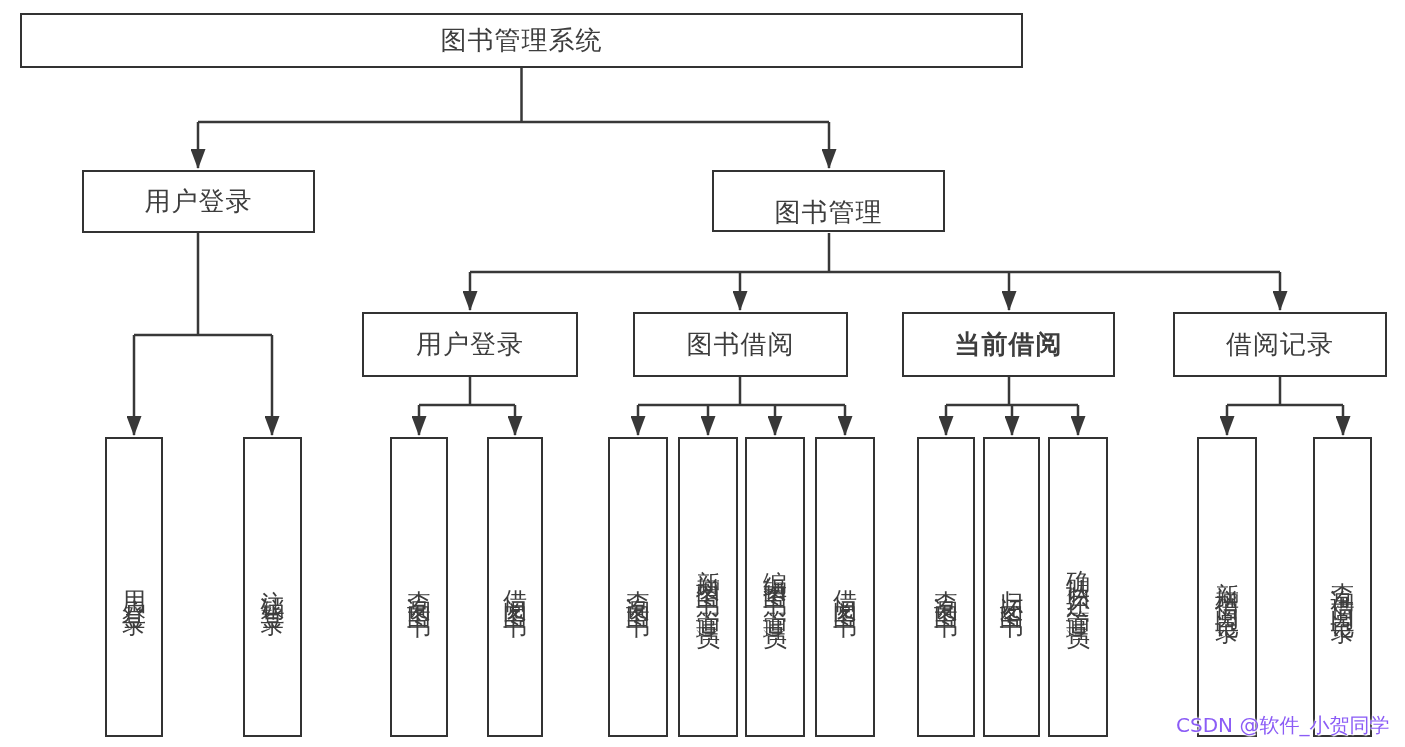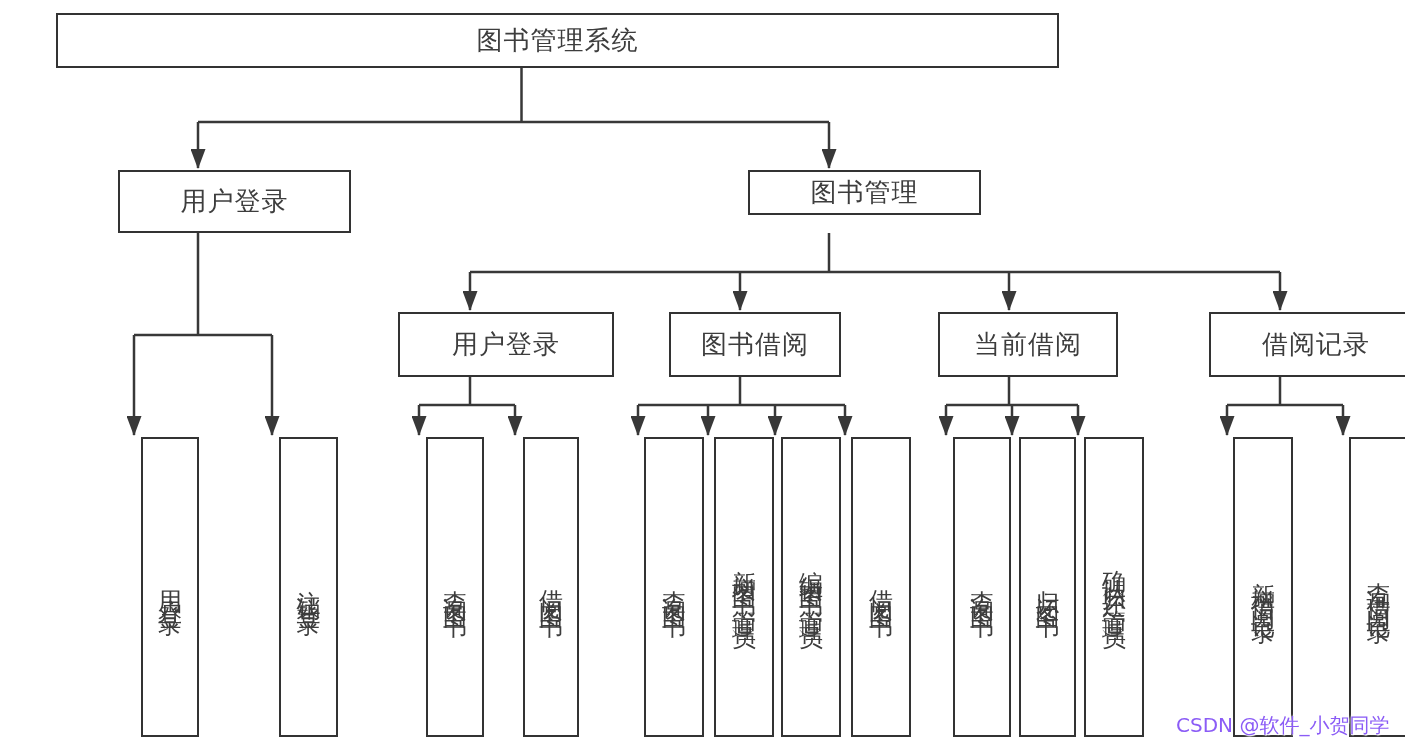--- a/index.html
+++ b/index.html
@@ -12,21 +12,20 @@
   }
   #wires{position:absolute;left:0;top:0;z-index:1;}
   .node{
     position:absolute;
     box-sizing:border-box;
     background:#ffffff;
     border:2.5px solid #333333;
     display:flex;align-items:center;justify-content:center;
     z-index:2;
     color:#3d3d3d;
-    margin-left:36px;
   }
   .hlbl{
     font-size:26px;letter-spacing:1px;color:#3d3d3d;white-space:nowrap;
   }
   .vnode{padding:2px 0;}
   .vlbl{
     writing-mode:vertical-rl;
     text-orientation:mixed;
     font-size:24px;
     letter-spacing:8px;
@@ -89,31 +88,31 @@
     <line x1="1343" y1="405" x2="1343" y2="435" stroke="#383838" stroke-width="2.5" marker-end="url(#arrow)"></line>
   </svg>
 
   <div class="node" style="left:20px;top:13px;width:1003px;height:55px;">
     <span class="hlbl">图书管理系统</span>
   </div>
 
   <div class="node" style="left:82px;top:170px;width:233px;height:63px;">
     <span class="hlbl">用户登录</span>
   </div>
-  <div class="node" style="left:712px;top:170px;width:233px;height:45px;">
+  <div class="node" style="left:712px;top:170px;width:233px;height:62px;align-items:flex-end;">
     <span class="hlbl">图书管理</span>
   </div>
 
   <div class="node" style="left:362px;top:312px;width:216px;height:65px;">
     <span class="hlbl">用户登录</span>
   </div>
-  <div class="node" style="left:633px;top:312px;width:172px;height:65px;">
+  <div class="node" style="left:633px;top:312px;width:215px;height:65px;">
     <span class="hlbl">图书借阅</span>
   </div>
-  <div class="node" style="left:902px;top:312px;width:180px;height:65px;">
+  <div class="node" style="left:902px;top:312px;width:213px;height:65px;font-weight:bold;">
     <span class="hlbl">当前借阅</span>
   </div>
   <div class="node" style="left:1173px;top:312px;width:214px;height:65px;">
     <span class="hlbl">借阅记录</span>
   </div>
 
   <div class="node vnode" style="left:105px;top:437px;width:58px;height:300px;">
     <span class="vlbl">用户登录</span>
   </div>
   <div class="node vnode" style="left:243px;top:437px;width:59px;height:300px;">

